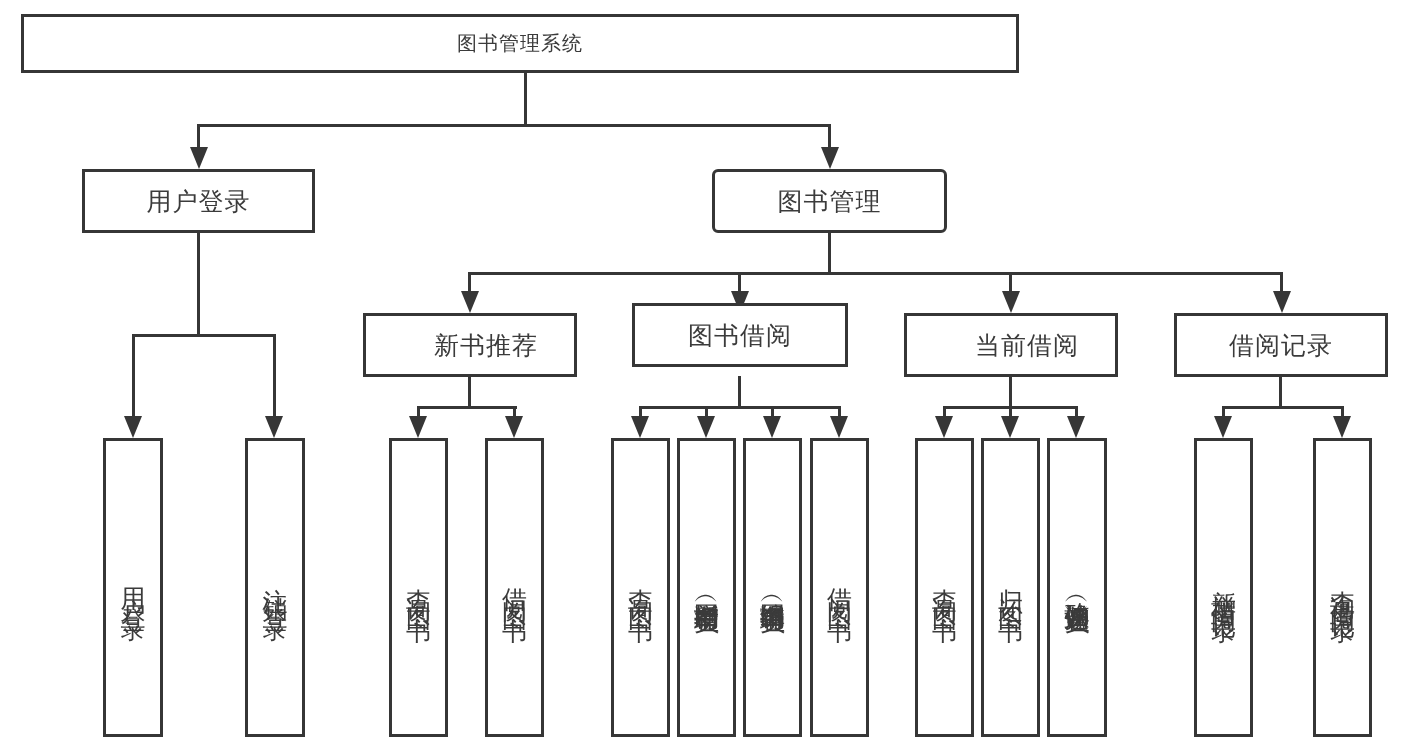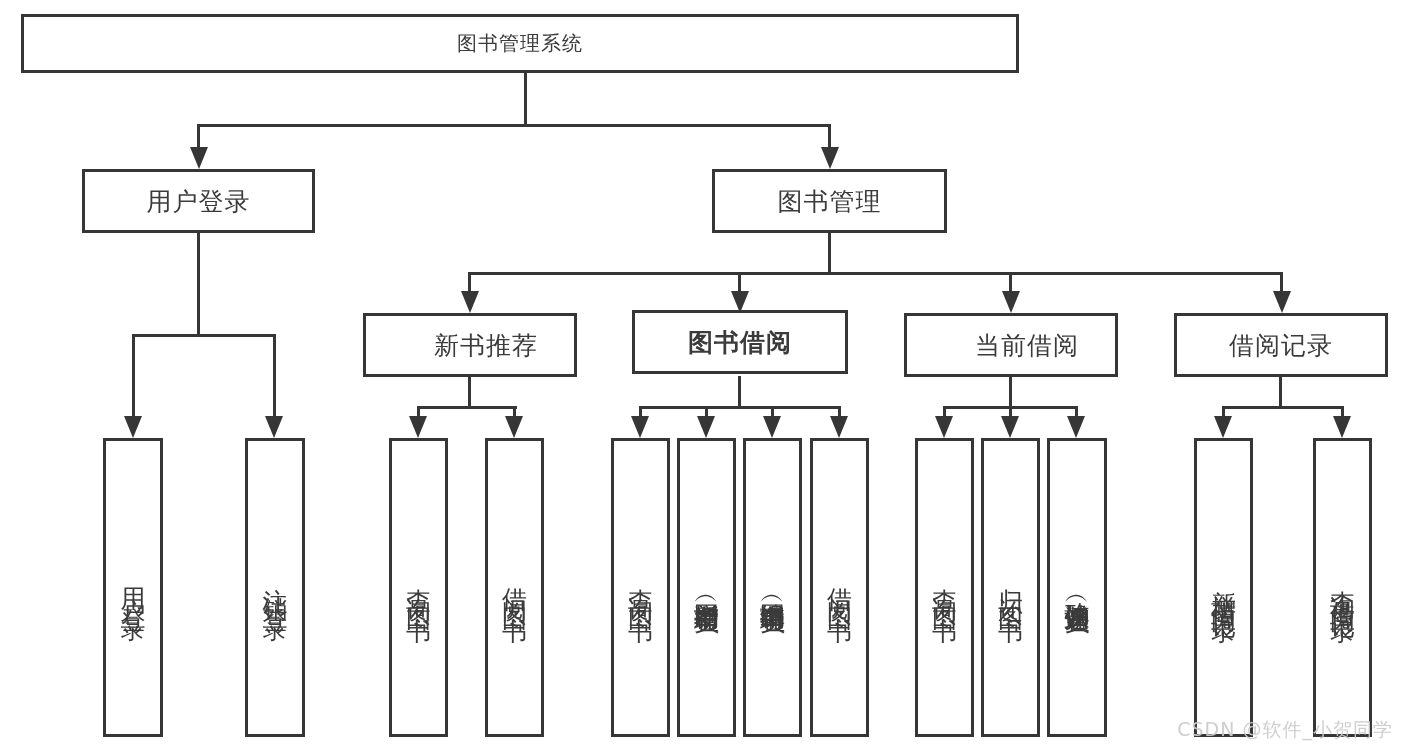--- a/index.html
+++ b/index.html
@@ -43,21 +43,21 @@
 
   <div class="vl" style="left:197px; top:124px; height:24px;"></div>
   <div class="tri" style="left:190px; top:147px;"></div>
 
   <div class="vl" style="left:828px; top:124px; height:24px;"></div>
   <div class="tri" style="left:821px; top:147px;"></div>
 
   <div class="box hbox" style="left:82px; top:169px; width:233px; height:64px;">
     <span>用户登录</span>
   </div>
-  <div class="box hbox" style="left:712px; top:169px; width:235px; height:64px;">
+  <div class="box hbox" style="left:712px; top:169px; width:235px; height:64px;border-radius:6px;">
     <span>图书管理</span>
   </div>
 
   <div class="vl" style="left:197px; top:232px; height:104px;"></div>
   <div class="hl" style="left:132px; top:334px; width:144px;"></div>
   <div class="vl" style="left:132px; top:334px; height:84px;"></div>
   <div class="tri" style="left:124px; top:416px;"></div>
   <div class="vl" style="left:273px; top:334px; height:84px;"></div>
   <div class="tri" style="left:265px; top:416px;"></div>
 
@@ -68,21 +68,21 @@
   <div class="vl" style="left:738px;  top:272px; height:20px;"></div>
   <div class="tri" style="left:731px;  top:291px;"></div>
   <div class="vl" style="left:1009px; top:272px; height:20px;"></div>
   <div class="tri" style="left:1002px; top:291px;"></div>
   <div class="vl" style="left:1280px; top:272px; height:20px;"></div>
   <div class="tri" style="left:1273px; top:291px;"></div>
 
   <div class="box hbox" style="left:363px; top:313px; width:214px; height:64px;padding-left:32px;">
     <span>新书推荐</span>
   </div>
-  <div class="box hbox" style="left:632px; top:310px; width:216px; height:64px;font-weight:bold;">
+  <div class="box hbox" style="left:632px; top:303px; width:216px; height:64px;">
     <span>图书借阅</span>
   </div>
   <div class="box hbox" style="left:904px; top:313px; width:214px; height:64px;padding-left:32px;">
     <span>当前借阅</span>
   </div>
   <div class="box hbox" style="left:1174px; top:313px; width:214px; height:64px;">
     <span>借阅记录</span>
   </div>
 
   <div class="vl" style="left:468px; top:376px; height:32px;"></div>
@@ -156,15 +156,14 @@
     <span>确认归还（管理员）</span>
   </div>
 
   <div class="box vbox ls-mid" style="left:1194px; top:438px; width:59px; height:299px;">
     <span>新增借阅记录</span>
   </div>
   <div class="box vbox ls-mid" style="left:1313px; top:438px; width:59px; height:299px;">
     <span>查询借阅记录</span>
   </div>
 
-  <div class="watermark">CSDN @软件_小贺同学</div>
 
 </div>
 
 </body></html>

